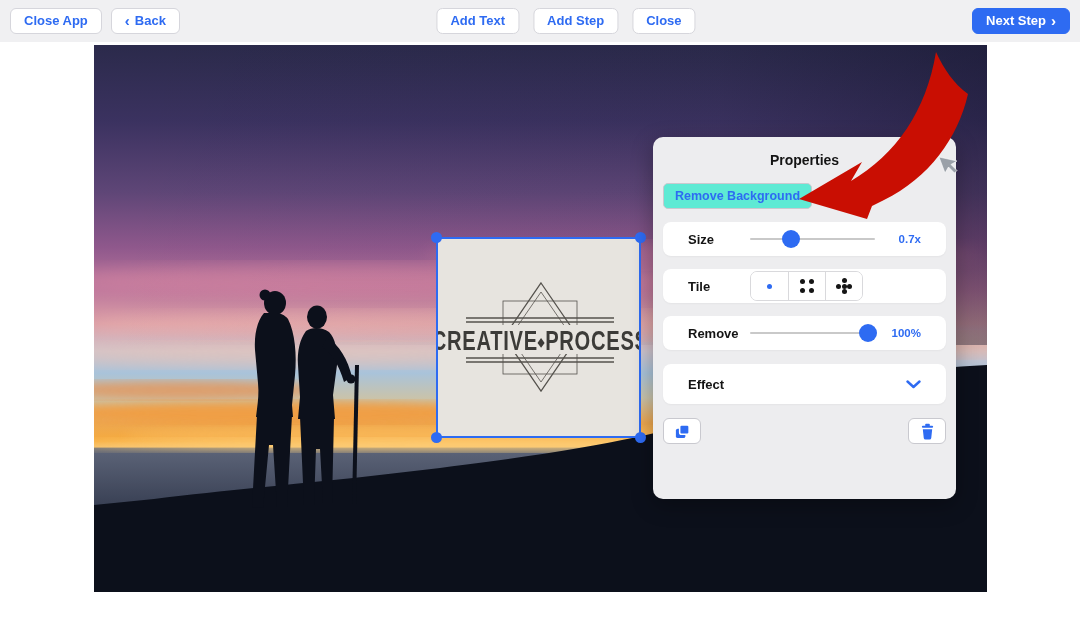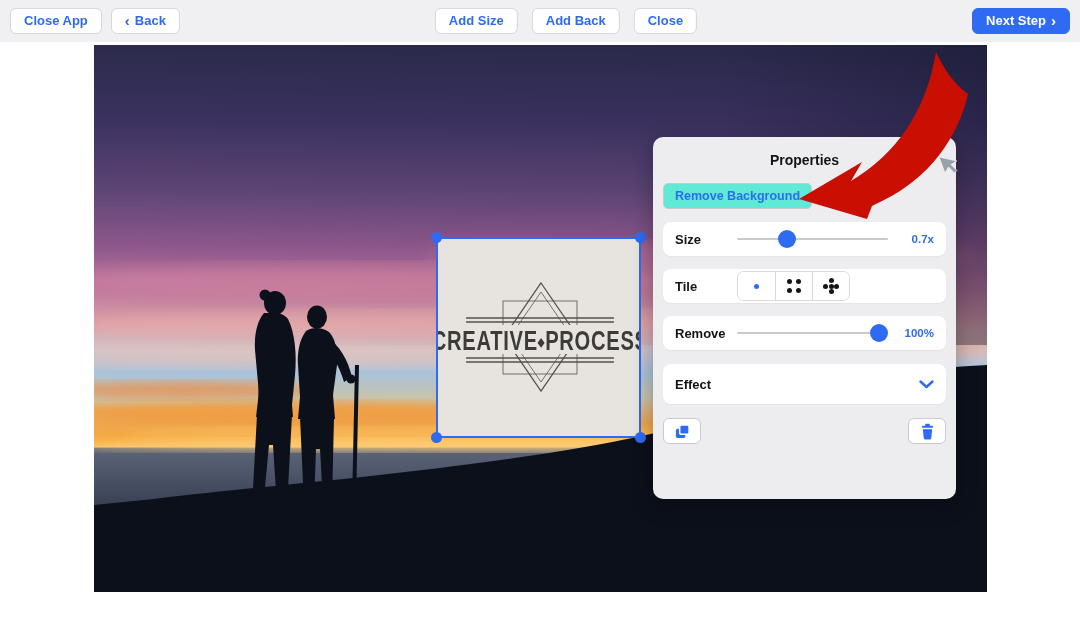--- a/index.html
+++ b/index.html
@@ -35,21 +35,21 @@
 
   
   .panel { position: absolute; left: 653px; top: 137px; width: 303px; height: 362px;
     background: var(--panel-bg); border-radius: 10px; box-shadow: 0 6px 22px rgba(0,0,0,.30);
     z-index: 10; padding: 12px 10px; display: flex; flex-direction: column; }
   .panel-title { text-align: center; font-size: 14px; font-weight: 700; color: #141414; margin-top: 3px; }
   .rm-bg-btn { margin-top: 15px; align-self: flex-start; background: #5eead4; border: 1px solid #c9c9cf;
     border-radius: 5px; color: var(--accent); font-weight: 700; font-size: 12.5px;
     padding: 5px 11px; cursor: pointer; font-family: "Liberation Sans", sans-serif; }
   .prow { margin-top: 13px; background: #fff; border-radius: 8px; height: 34px;
-    display: flex; align-items: center; padding: 0 12px; box-shadow: 0 1px 2px rgba(0,0,0,.04); }
+    display: flex; align-items: center; padding: 0 25px; box-shadow: 0 1px 2px rgba(0,0,0,.04); }
   .rlabel { font-size: 13px; font-weight: 700; color: #141414; width: 62px; flex: 0 0 62px; }
   .slider { position: relative; flex: 1 1 auto; height: 18px; margin-right: 10px; cursor: pointer; }
   .track { position: absolute; left: 0; right: 0; top: 50%; height: 2px; margin-top: -1px;
     background: #c9c9c9; border-radius: 1px; }
   .thumb { position: absolute; top: 50%; width: 18px; height: 18px; border-radius: 50%;
     background: var(--accent); transform: translate(-50%, -50%); cursor: grab; }
   .rvalue { width: 36px; flex: 0 0 36px; text-align: right; font-size: 11.5px; font-weight: 600;
     color: var(--accent); }
   .seg { display: flex; border: 1px solid #d9d9dc; border-radius: 7px; overflow: hidden; background: #fff; }
   .seg-opt { width: 37px; height: 28px; display: flex; align-items: center; justify-content: center;
@@ -80,24 +80,24 @@
       <button class="tb-btn">
         <span>Close App</span>
       </button>
       <button class="tb-btn">
         <span class="chev">‹</span>
         <span>Back</span>
       </button>
     </div>
     <div class="tb-group-center">
       <button class="tb-btn">
-        <span>Add Size</span>
-      </button>
-      <button class="tb-btn">
-        <span>Add Back</span>
+        <span>Add Text</span>
+      </button>
+      <button class="tb-btn">
+        <span>Add Step</span>
       </button>
       <button class="tb-btn">
         <span>Close</span>
       </button>
     </div>
     <button class="tb-btn tb-btn-primary">
       <span>Next Step</span>
       <span class="chev">›</span>
     </button>
   </div>

